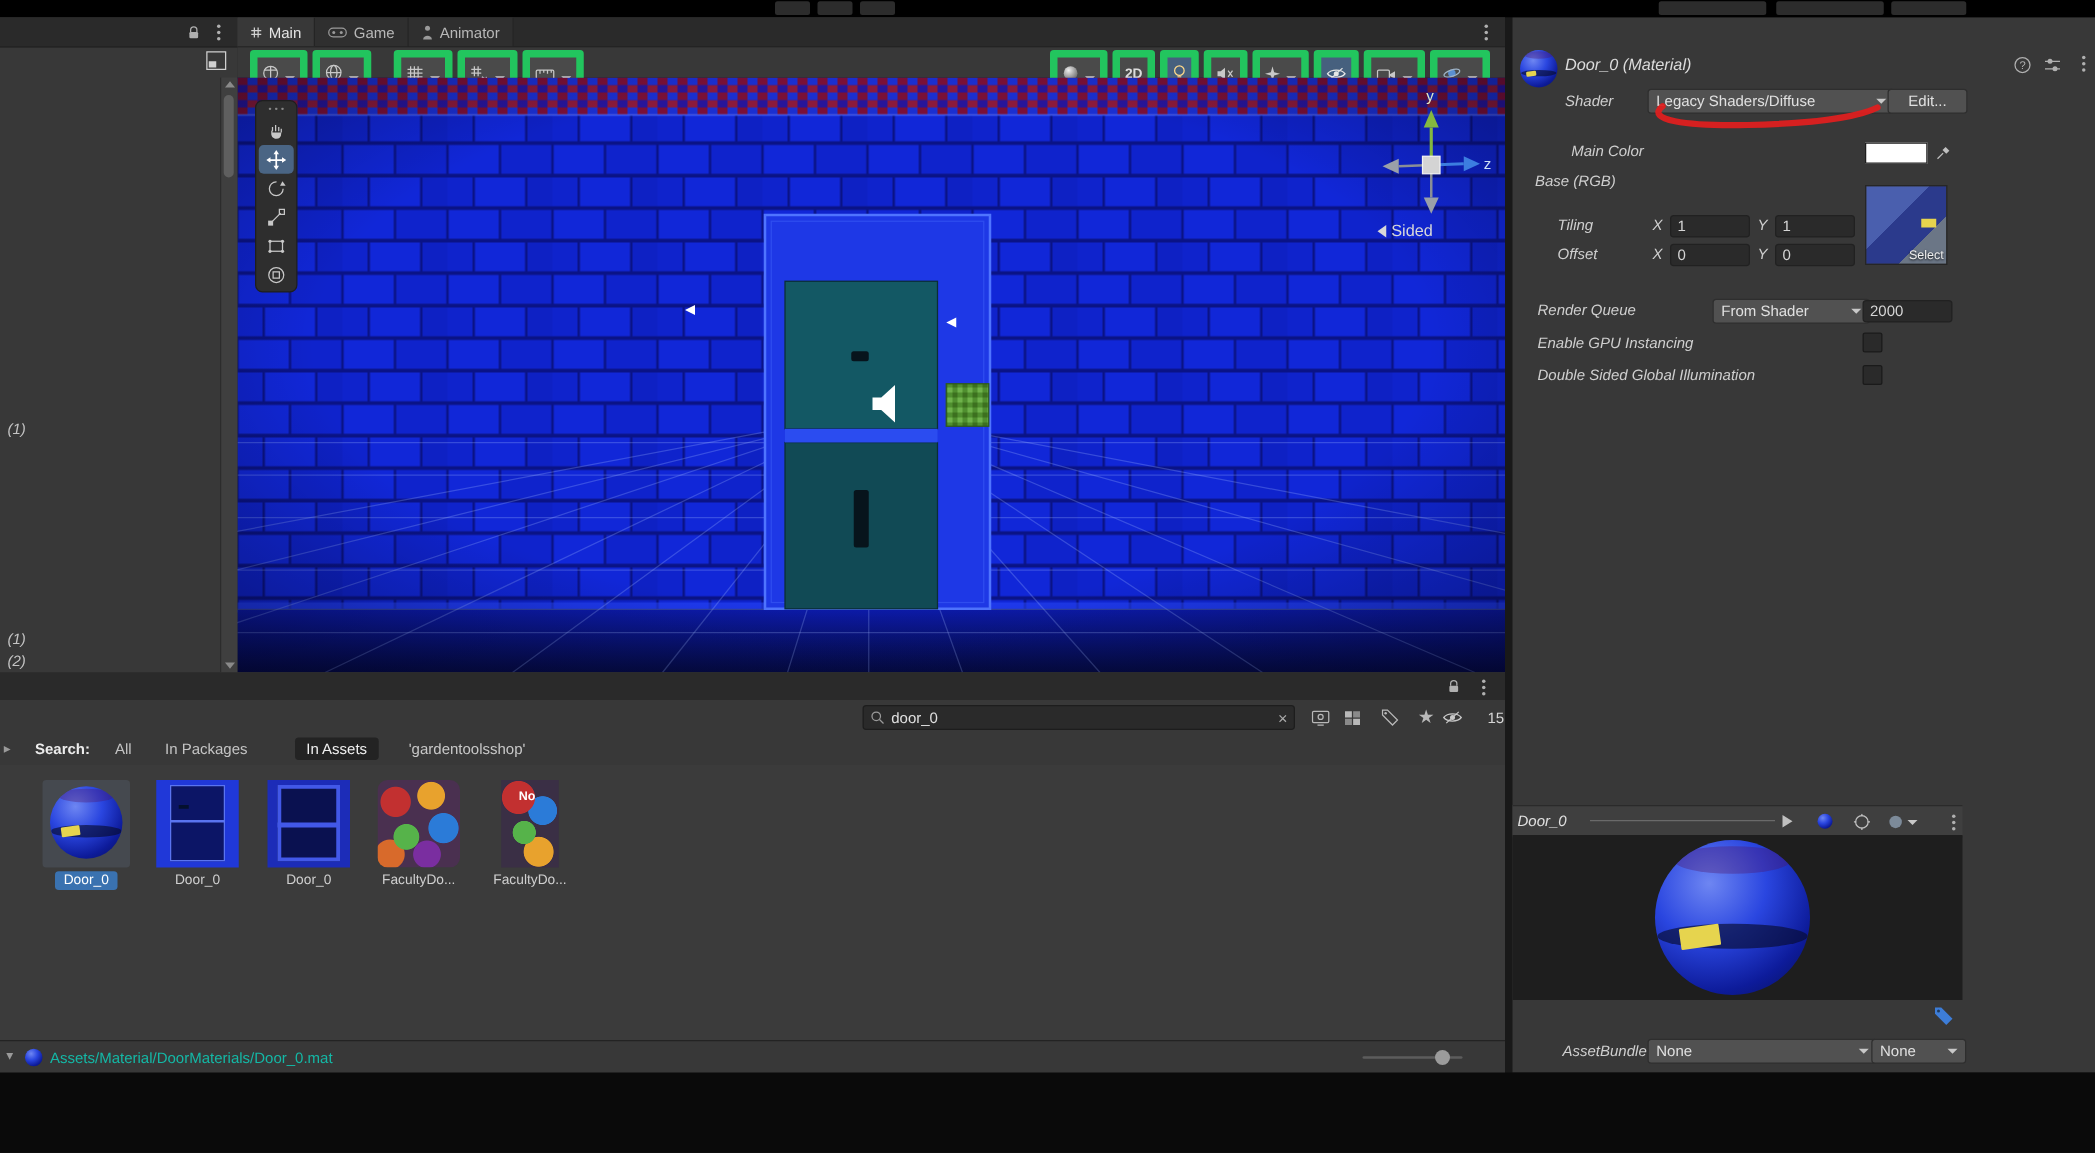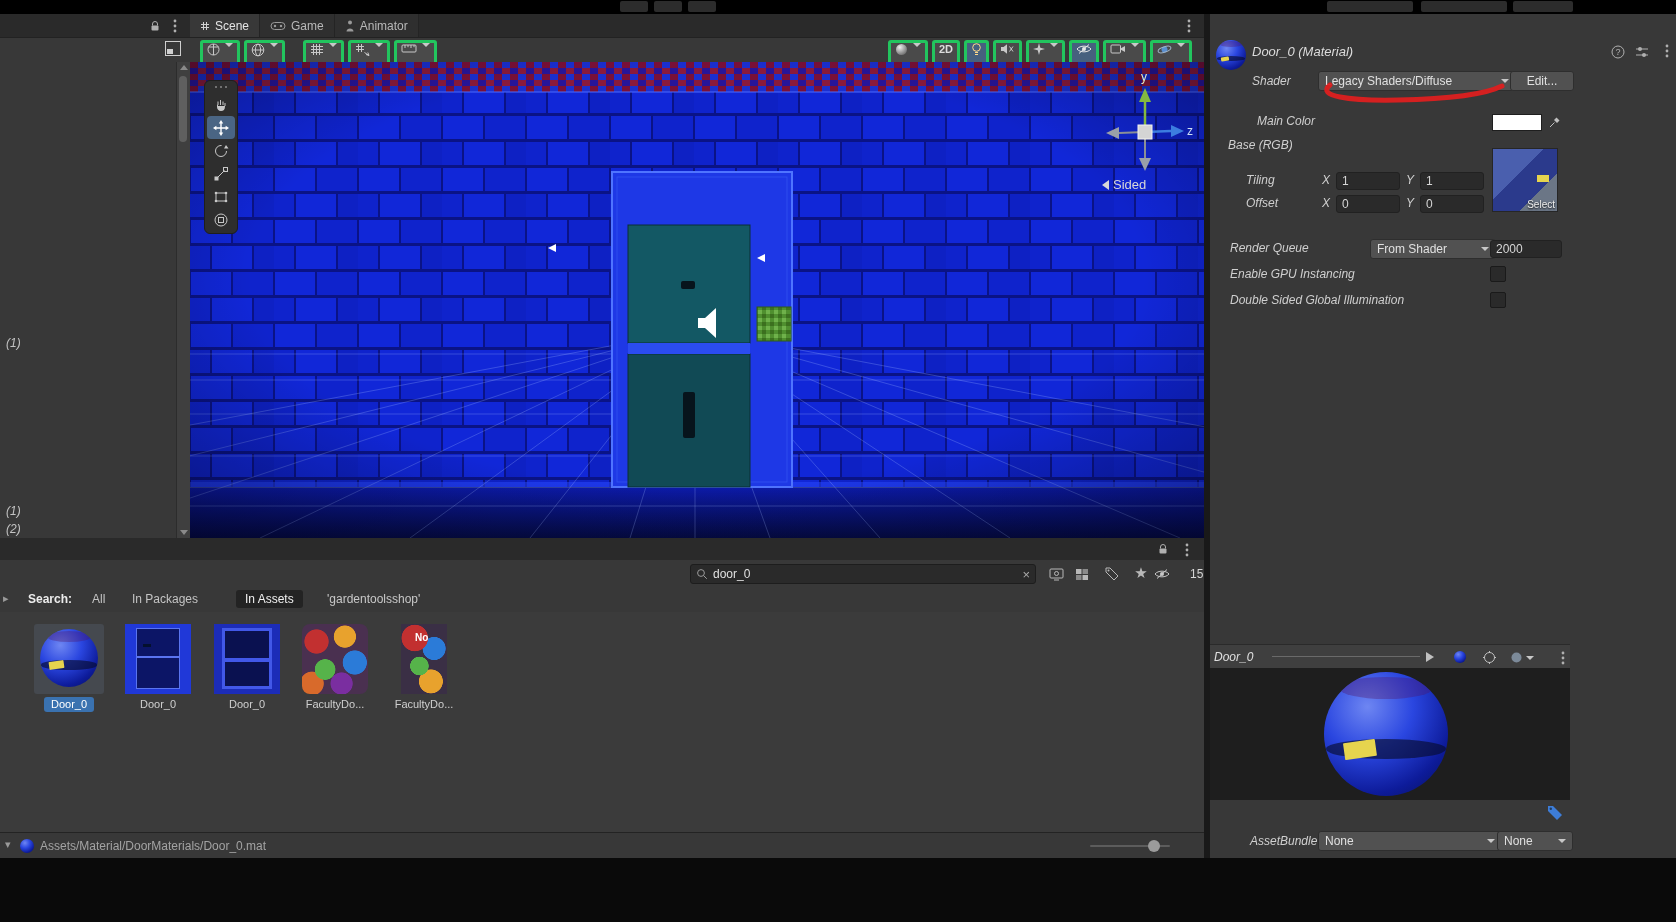--- a/index.html
+++ b/index.html
@@ -4,21 +4,21 @@
 <style>
   html,body{margin:0;padding:0;background:#0b0b0b;}
   .app{position:relative;width:1676px;height:922px;background:#191919;font-family:"Liberation Sans",sans-serif;font-size:12px;color:#cfcfcf;overflow:hidden;}
   .abs{position:absolute;}
   .panel{position:absolute;background:#383838;}
   .tabstrip{position:absolute;left:0;top:0;right:0;height:23px;background:#2a2a2a;border-bottom:1px solid #222;display:flex;align-items:stretch;}
   .tab{display:flex;align-items:center;gap:5px;padding:0 10px;color:#b8b8b8;background:#2f2f2f;border-right:1px solid #242424;white-space:nowrap;}
   .tab.active{background:#383838;color:#e4e4e4;}
   .row{display:flex;align-items:center;}
   .caret{width:0;height:0;border-left:4px solid transparent;border-right:4px solid transparent;border-top:4px solid #c8c8c8;display:inline-block;margin-left:3px;}
-  .tbtn{height:19px;display:inline-flex;align-items:flex-start;background:#4a4a4a;border:3px solid #22c55e;border-radius:3px;padding:0 4px;gap:2px;margin-right:4px;}
+  .tbtn{height:19px;display:inline-flex;align-items:flex-end;background:#4a4a4a;border:6px solid #22c55e;border-radius:3px;padding:0 4px;gap:2px;margin-right:4px;}
   .tbtn.active{background:#46607e;}
   .field{position:absolute;background:#2a2a2a;border:1px solid #212121;border-radius:3px;height:16px;color:#d6d6d6;padding:0 5px;display:flex;align-items:center;font-size:12px;}
   .dropdown{position:absolute;background:#515151;border:1px solid #2e2e2e;border-radius:3px;height:18px;color:#e0e0e0;padding:0 6px;display:flex;align-items:center;justify-content:space-between;font-size:12px;}
   .checkbox{position:absolute;width:14px;height:14px;background:#2a2a2a;border:1px solid #1a1a1a;border-radius:2px;}
   .lbl{position:absolute;color:#cfcfcf;white-space:nowrap;font-style:italic;}
   .iconbtn{display:inline-flex;align-items:center;justify-content:center;}
   .msphere{border-radius:50%;background:radial-gradient(circle at 35% 28%, #6e86f2 0%, #2a46e0 38%, #0d1b9a 72%, #070f52 100%);position:relative;overflow:hidden;}
   .msphere .cap{position:absolute;left:12%;right:12%;top:4%;height:18%;background:rgba(80,20,100,.35);border-radius:50%;}
   .msphere .band{position:absolute;left:2%;right:2%;top:54%;height:16%;background:rgba(8,12,48,.65);border-radius:50%;}
   .msphere .chip{position:absolute;left:16%;top:56%;width:26%;height:14%;background:#e6d44e;border-radius:1px;transform:rotate(-8deg);}
@@ -72,21 +72,21 @@
       <div class="abs" style="left:3px;bottom:3px;width:0;height:0;border-left:4px solid transparent;border-right:4px solid transparent;border-top:5px solid #8a8a8a;"></div>
     </div>
   </div>
 
   <div class="panel" style="left:190px;top:14px;width:1014px;height:524px;">
     <div class="tabstrip">
       <div class="tab active">
         <svg width="10" height="10">
             <path d="M1 3.5h8M1 6.5h8M3.5 1v8M6.5 1v8" stroke="#d0d0d0" fill="none"></path>
           </svg>
-        <span>Scene</span>
+        <span>Main</span>
       </div>
       <div class="tab">
         <svg width="16" height="10">
             <rect x="1" y="1.5" width="14" height="7" rx="3.5" stroke="#9a9a9a" fill="none"></rect>
             <circle cx="5" cy="5" r="1.2" fill="#9a9a9a"></circle>
             <circle cx="11" cy="5" r="1.2" fill="#9a9a9a"></circle>
           </svg>
         <span>Game</span>
       </div>
       <div class="tab">
@@ -474,21 +474,21 @@
           #3a2f45;">
           <span style="position:absolute;left:14px;top:8px;color:#fff;font-size:10px;font-weight:bold;">No</span>
         </div>
         <div class="alabel"><span>FacultyDo...</span></div>
       </div>
     </div>
 
     <div class="abs" style="left:0;top:294px;width:1204px;height:26px;background:#383838;border-top:1px solid #232323;">
       <span class="abs" style="left:5px;top:5px;color:#9a9a9a;font-size:11px;">▾</span>
       <div class="msphere abs" style="left:20px;top:6px;width:14px;height:14px;"></div>
-      <span class="abs" style="left:40px;top:6px;color:#a3a3a3;">Assets/Material/DoorMaterials/Door_0.mat</span>
+      <span class="abs" style="left:40px;top:6px;color:#14b8a6;">Assets/Material/DoorMaterials/Door_0.mat</span>
       <div class="abs" style="left:1090px;top:12px;width:80px;height:2px;background:#5c5c5c;border-radius:1px;">
         <div style="position:absolute;left:58px;top:-5px;width:12px;height:12px;border-radius:50%;background:#9b9b9b;"></div>
       </div>
     </div>
   </div>
 
   <div class="abs" style="left:1204px;top:14px;width:6px;height:844px;background:#191919;"></div>
 
   <div class="panel" style="left:1210px;top:14px;width:466px;height:844px;">
 

